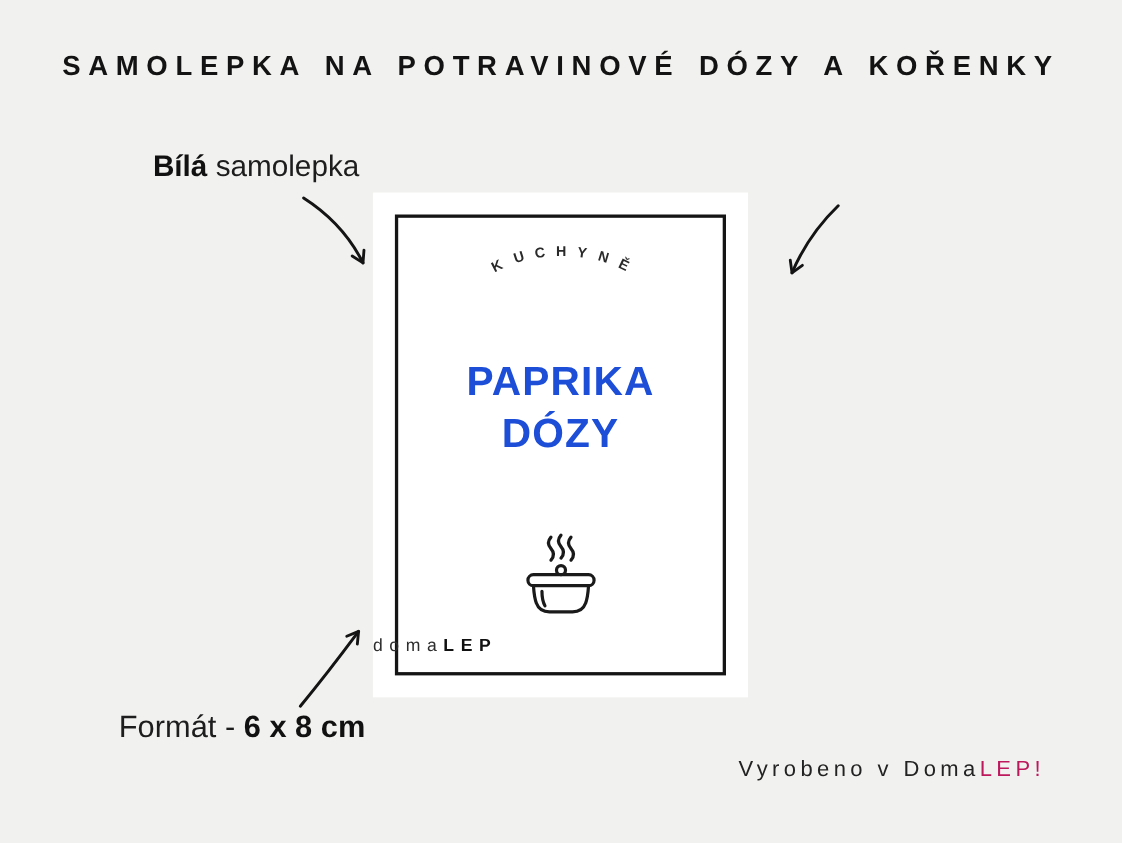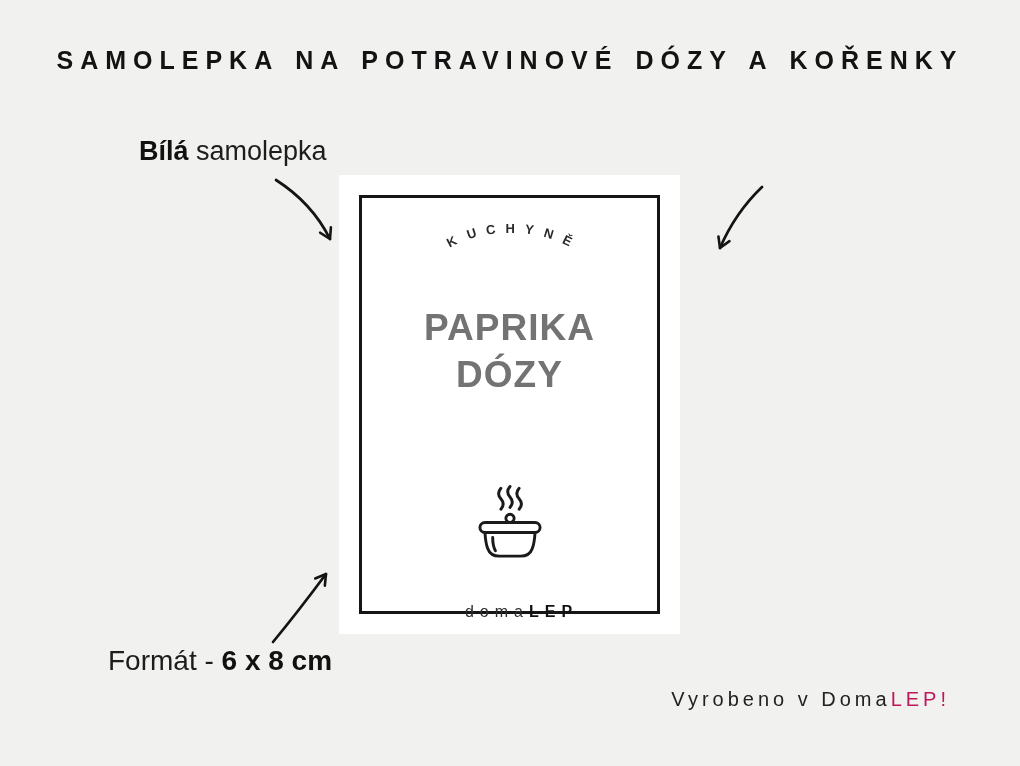--- a/index.html
+++ b/index.html
@@ -84,47 +84,46 @@
   }
   .arc-text span:nth-child(1) { transform: translateY(12px) rotate(-27deg); }
   .arc-text span:nth-child(2) { transform: translateY(4px)  rotate(-18deg); }
   .arc-text span:nth-child(3) { transform: translateY(0px)  rotate(-9deg); }
   .arc-text span:nth-child(4) { transform: translateY(-1px) rotate(0deg); }
   .arc-text span:nth-child(5) { transform: translateY(0px)  rotate(8deg); }
   .arc-text span:nth-child(6) { transform: translateY(4px)  rotate(17deg); }
   .arc-text span:nth-child(7) { transform: translateY(11px) rotate(26deg); }
   .product-name {
     position: absolute;
-    top: 129px;
+    top: 148px;
     left: 0;
     width: 100%;
     text-align: center;
     font-size: 37px;
     line-height: 47px;
     font-weight: 700;
     letter-spacing: 1px;
-    color: #737373;
+    color: #1d4ed8;
   }
   .pot-icon-wrap {
     position: absolute;
     top: 308px;
     left: 50%;
     transform: translateX(-50%);
   }
   .brand-line {
     position: absolute;
     top: 404px;
-    left: 12px;
+    left: 0;
     width: 100%;
-    text-align: center;
+    text-align: left;
     font-size: 16px;
     letter-spacing: 6px;
     color: #2e2e2e;
     white-space: nowrap;
-    margin-top: 24px;
   }
   .brand-line b { font-weight: 700; color: #111; }
   
   .arrows-overlay {
     position: absolute;
     inset: 0;
     pointer-events: none;
   }
 </style>
 </head>

